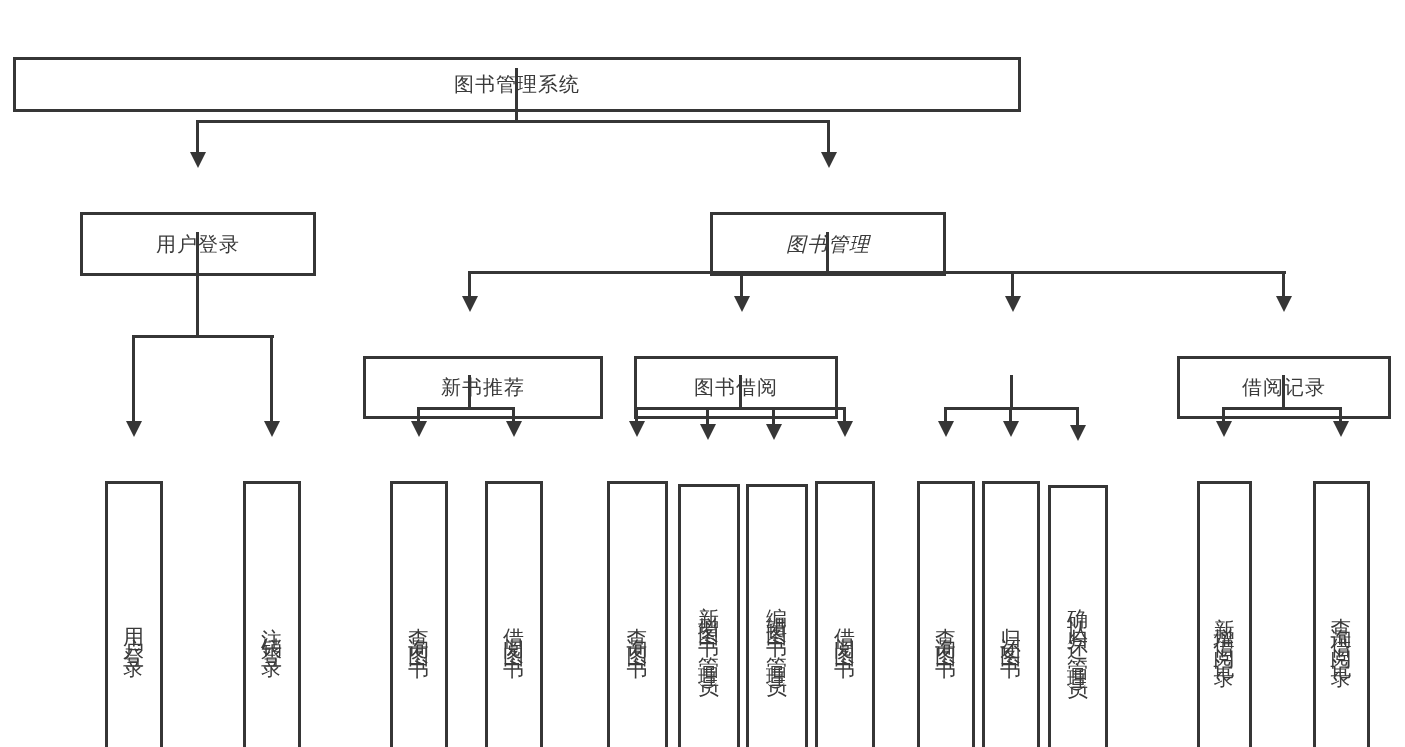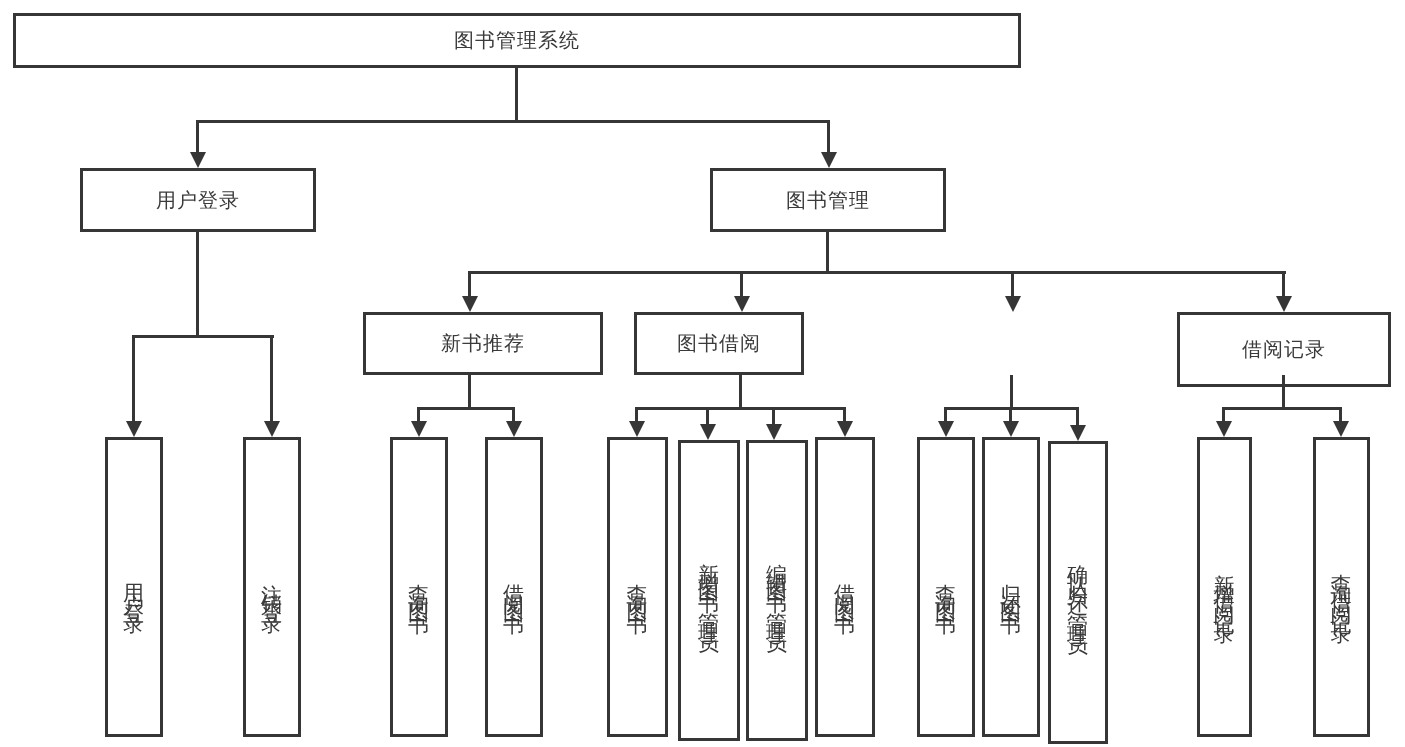--- a/index.html
+++ b/index.html
@@ -8,34 +8,35 @@
     background:#ffffff; overflow:hidden;
     font-family:"Liberation Sans", sans-serif;
     color:#3a3a3a;
   }
   
   .box {
     position:absolute; box-sizing:border-box;
     border:3px solid #363636; background:#ffffff;
     display:flex; align-items:center; justify-content:center;
     color:#3a3a3a;
+    margin-top:44px;
   }
   .hbox { font-size:20px; letter-spacing:1px; }
   .vbox {
     writing-mode:vertical-rl; text-orientation:mixed;
     font-size:21px; line-height:1; letter-spacing:10px;
   }
   
   .n-root  { left:13px;   top:13px;  width:1008px; height:55px; }
   .n-login { left:80px;   top:168px; width:236px;  height:64px; }
-  .n-mgmt  { left:710px;  top:168px; width:236px;  height:64px; }
+  .n-mgmt  { left:710px;  top:168px; width:236px;  height:64px;font-style:italic; }
   .n-l3-1  { left:363px;  top:312px; width:240px;  height:63px;font-family:Liberation Serif, serif; }
-  .n-l3-2  { left:634px;  top:312px; width:170px;  height:63px; }
+  .n-l3-2  { left:634px;  top:312px; width:204px;  height:63px; }
   .n-l3-3  { left:905px;  top:312px; width:213px;  height:63px; }
-  .n-l3-4  { left:1177px; top:312px; width:214px;  height:75px; }
+  .n-l3-4  { left:1177px; top:312px; width:214px;  height:63px; }
   .lf1  { left:105px;  top:437px; width:58px; height:300px; }
   .lf2  { left:243px;  top:437px; width:58px; height:300px; }
   .lf3  { left:390px;  top:437px; width:58px; height:300px; }
   .lf4  { left:485px;  top:437px; width:58px; height:300px; }
   .lf5  { left:607px;  top:437px; width:61px; height:300px; }
   .lf6  { left:678px;  top:440px; width:62px; height:301px; }
   .lf7  { left:746px;  top:440px; width:62px; height:301px; }
   .lf8  { left:815px;  top:437px; width:60px; height:300px; }
   .lf9  { left:917px;  top:437px; width:58px; height:300px; }
   .lf10 { left:982px;  top:437px; width:58px; height:300px; }

